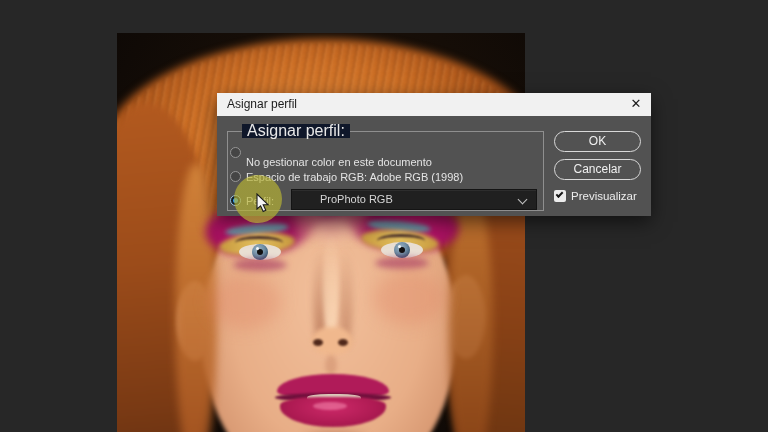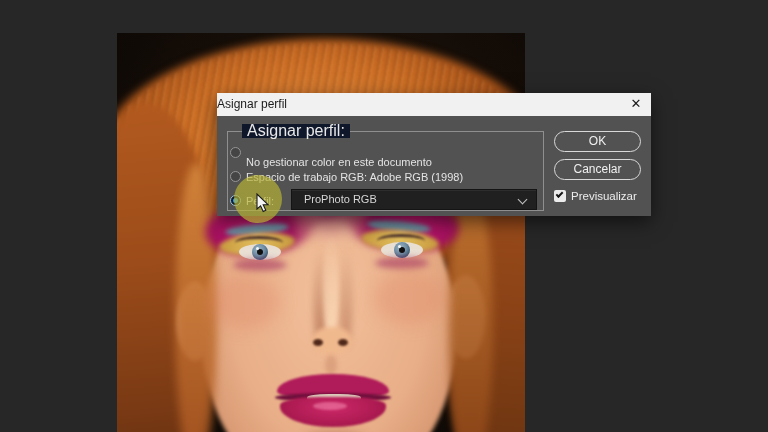--- a/index.html
+++ b/index.html
@@ -78,38 +78,38 @@
   .lip-bottom { left:163px; top:364px; width:106px; height:30px;
     background:radial-gradient(ellipse at 50% 35%, #cc2968 0%, #ad1a52 60%, #8c1240 100%);
     border-radius:40% 40% 55% 55%/30% 30% 75% 75%; filter:blur(1px); }
   .lip-shine { left:196px; top:369px; width:34px; height:8px; border-radius:50%; background:rgba(255,160,190,.45); filter:blur(1px); }
   .chin-shadow { left:186px; top:398px; width:64px; height:20px; border-radius:50%; background:rgba(150,85,60,.4); filter:blur(5px); }
 
   
   .dialog { position:absolute; left:217px; top:93px; width:434px; height:123px; z-index:10;
     box-shadow:0 6px 18px rgba(0,0,0,.55); }
   .titlebar { position:absolute; left:0; top:0; width:434px; height:23px; background:#f1f1f1;
-    color:#1c1c1c; font-size:12px; line-height:23px; }
+    color:#1c1c1c; font-size:12px; line-height:23px; padding-left:10px; }
   .close-x { position:absolute; right:0; top:0; width:30px; height:23px; text-align:center;
     font-size:13px; line-height:22px; color:#1a1a1a; cursor:default; }
   .dlg-body { position:absolute; left:0; top:23px; width:434px; height:100px; background:#525252; }
   .group { position:absolute; left:10px; top:15px; width:317px; height:80px;
     border:1px solid #8f8f8f; }
   .group-label { position:absolute; left:14px; top:-8px; background:#0f172a; padding:0 5px;
     font-size:16px; color:#e8e8e8; line-height:14px; }
   .opt-row { position:absolute; left:0; height:13px; }
   .radio { position:absolute; left:13px; width:11px; height:11px; border-radius:50%;
     background:#454545; border:1px solid #969696; }
   .radio.sel { background:#0f1b26; border:1px solid #9fc3de; }
   .radio.sel::after { content:""; position:absolute; left:2px; top:2px; width:5px; height:5px;
     border-radius:50%; background:#2f9bf0; }
   .opt-label { position:absolute; left:29px; font-size:11px; color:#e3e3e3; line-height:12px; white-space:nowrap; }
   .dropdown { position:absolute; left:74px; top:73px; width:246px; height:21px;
     background:#202020; border:1px solid #141414; box-shadow:inset 0 1px 0 rgba(255,255,255,.06); }
-  .dd-value { position:absolute; left:12px; top:0; font-size:11px; color:#d6d6d6; line-height:19px; white-space:nowrap; }
+  .dd-value { position:absolute; left:28px; top:0; font-size:11px; color:#d6d6d6; line-height:19px; white-space:nowrap; }
   .chev { position:absolute; right:10px; top:6px; width:7px; height:7px;
     border-right:1.5px solid #c2c2c2; border-bottom:1.5px solid #c2c2c2; transform:rotate(45deg); }
   .pill-btn { position:absolute; left:337px; width:87px; height:21px; border-radius:11px;
     border:1px solid #d9d9d9; color:#f0f0f0; font-size:12px; text-align:center; line-height:19px;
     background:transparent; cursor:default; }
   .btn-ok { top:15px; }
   .btn-cancel { top:43px; }
   .chk { position:absolute; left:337px; top:74px; width:12px; height:12px; background:#ededed; border-radius:2px; }
   .chk-mark { position:absolute; left:2px; top:2px; width:7px; height:4px;
     border-left:2px solid #161616; border-bottom:2px solid #161616; transform:rotate(-45deg); }

